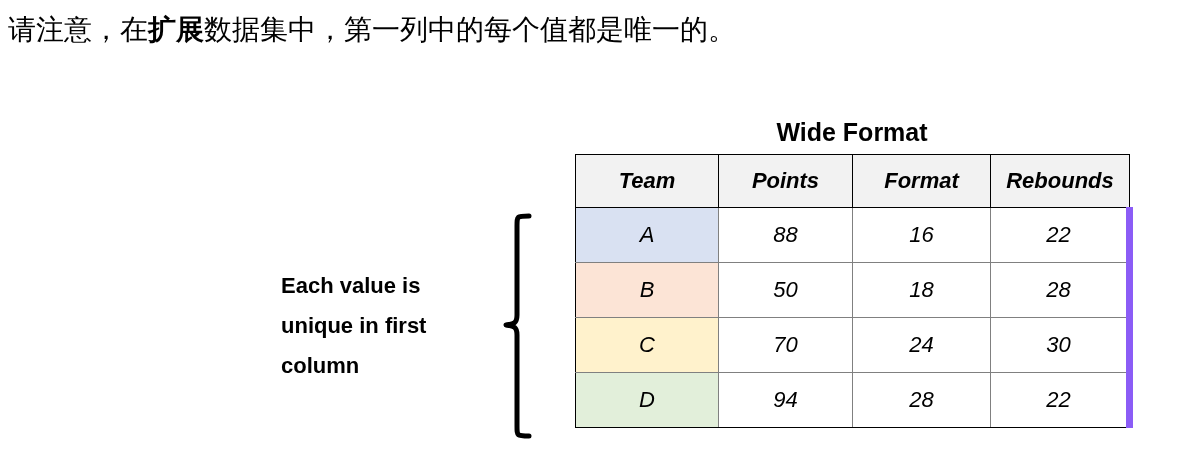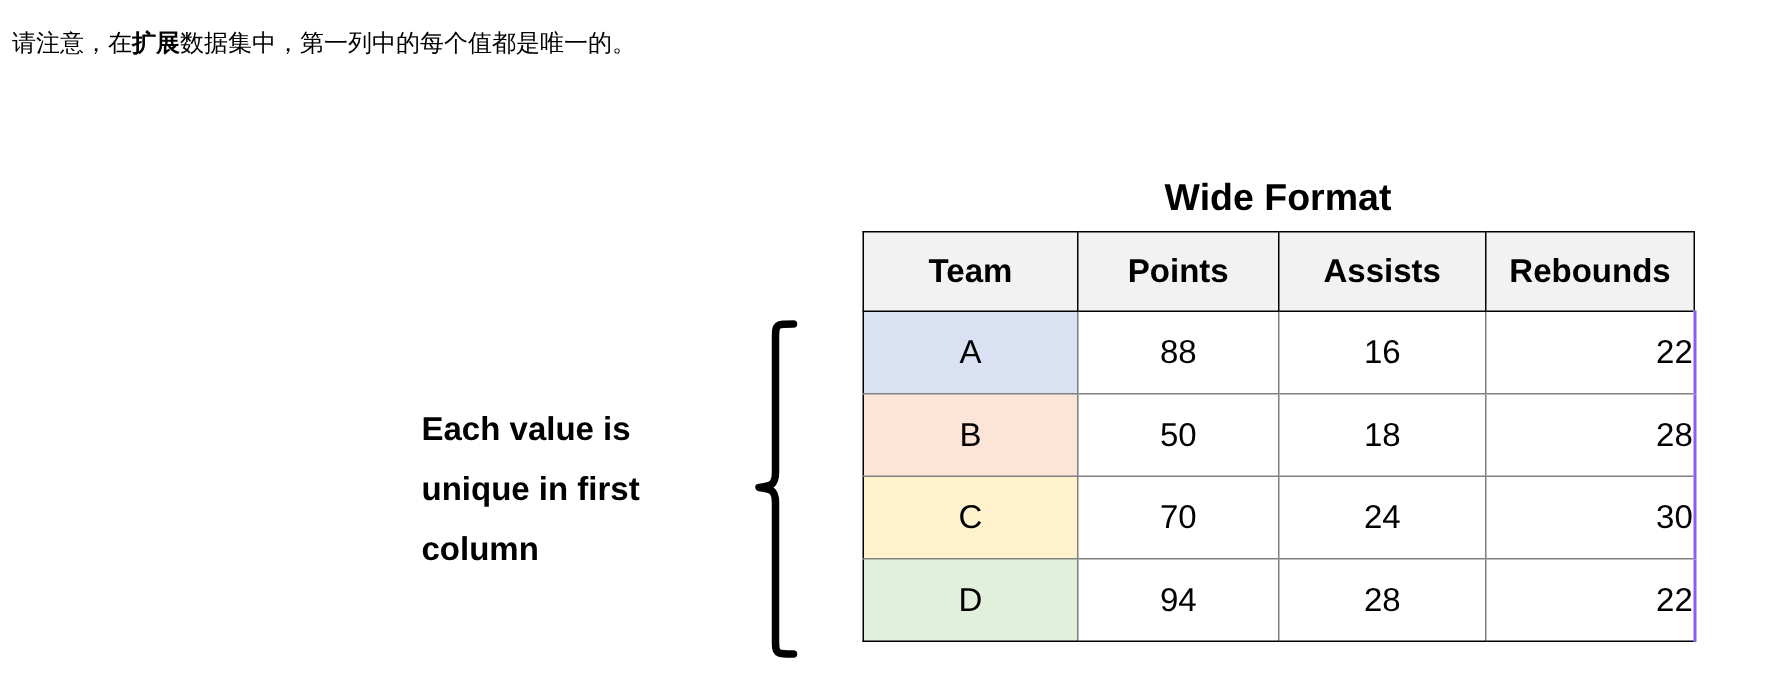--- a/index.html
+++ b/index.html
@@ -14,21 +14,21 @@
     color: #000000;
     position: relative;
     overflow: hidden;
   }
 
   
   #intro-text {
     position: absolute;
     left: 8px;
     top: 14px;
-    font-size: 16px;
+    font-size: 28px;
     line-height: 32px;
     white-space: nowrap;
     letter-spacing: 0px;
   }
   #intro-text .bold {
     font-weight: bold;
   }
 
   
   #annotation {
@@ -66,20 +66,21 @@
     height: 36px;
     width: 554px;
     margin-left: 0px;
     
   }
   table#wide-table {
     border-collapse: collapse;
     table-layout: fixed;
     width: 554px;
     margin-top: 4px;
+    font-style: italic;
   }
   table#wide-table th,
   table#wide-table td {
     border: 1px solid #000000;
     text-align: center;
     padding: 0;
     font-size: 22px;
   }
   table#wide-table thead th {
     background: #F2F2F2;
@@ -94,22 +95,21 @@
     border: 1px solid #808080;
   }
   
   table#wide-table tbody tr:last-child td {
     border-bottom: 1px solid #000000;
   }
   table#wide-table tbody td:first-child {
     border-left: 1px solid #000000;
   }
   table#wide-table tbody td:last-child {
-    border-right: 2px solid #8b5cf6;
-    text-align: right;
+    border-right: 7px solid #8b5cf6;
   }
   table#wide-table thead th {
     border: 1px solid #000000;
   }
 
   col.c-team { width: 143px; }
   col.c-points { width: 134px; }
   col.c-assists { width: 138px; }
   col.c-rebounds { width: 139px; }
 </style>
@@ -136,21 +136,21 @@
     <colgroup>
       <col class="c-team">
       <col class="c-points">
       <col class="c-assists">
       <col class="c-rebounds">
     </colgroup>
     <thead>
       <tr>
         <th>Team</th>
         <th>Points</th>
-        <th>Assists</th>
+        <th>Format</th>
         <th>Rebounds</th>
       </tr>
     </thead>
     <tbody>
       <tr>
         <td style="background: rgb(217, 225, 242);">A</td>
         <td>88</td>
         <td>16</td>
         <td>22</td>
       </tr>

